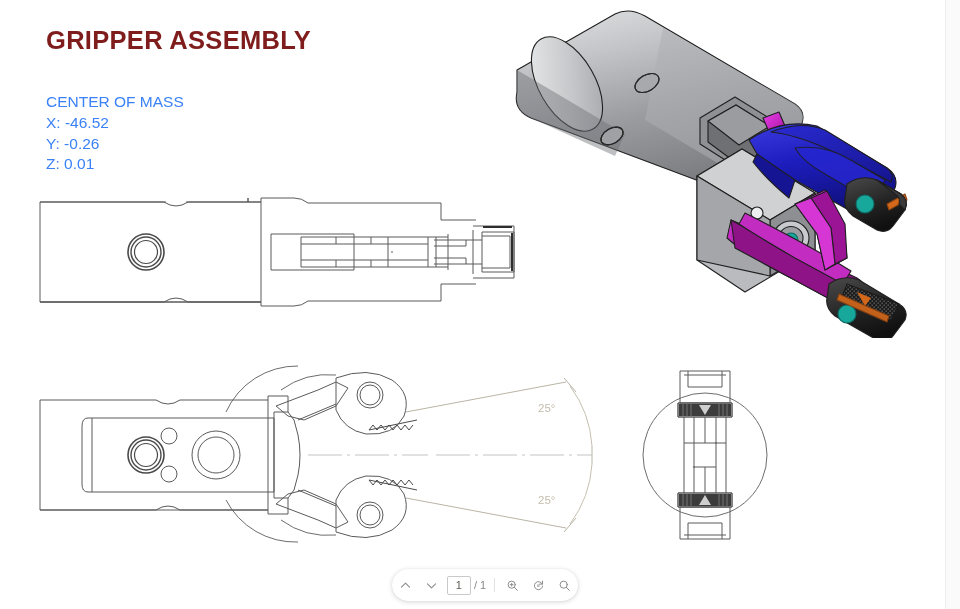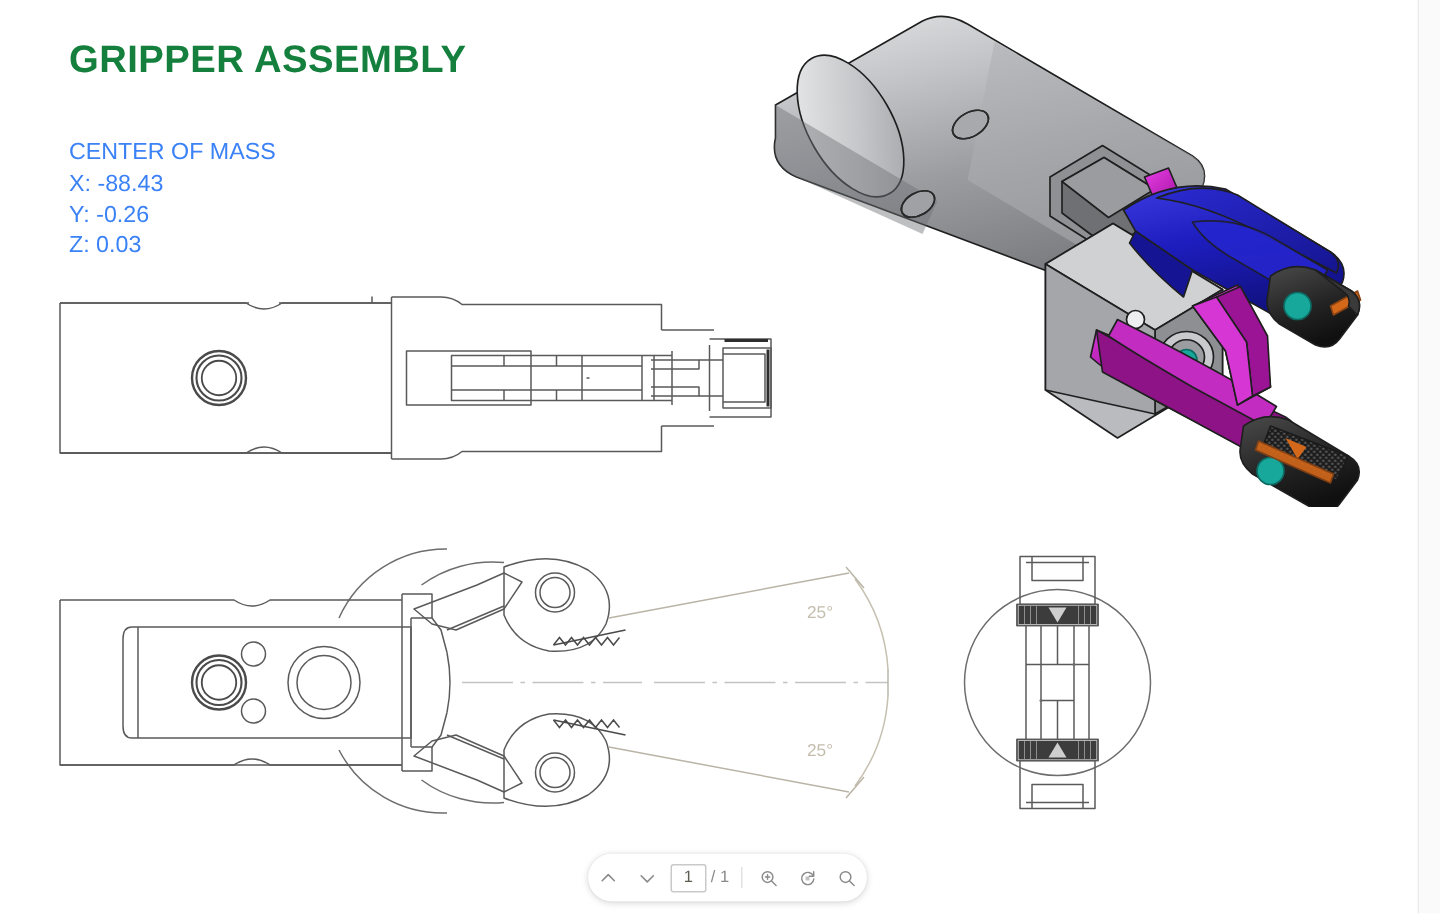--- a/index.html
+++ b/index.html
@@ -29,21 +29,21 @@
     border-right: 1px solid #ededed;
     overflow: hidden;
   }
   #title {
     position: absolute;
     left: 46px;
     top: 26px;
     font-size: 25.5px;
     font-weight: bold;
     letter-spacing: 0.3px;
-    color: #15803d;
+    color: #7f1d1d;
     white-space: nowrap;
     text-align: right;
   }
   #com-block {
     position: absolute;
     left: 46px;
     top: 92px;
     font-size: 15.5px;
     line-height: 20.8px;
     color: #3b82f6;
@@ -116,23 +116,23 @@
 <body>
 
 <div id="viewer">
 
   <div id="page">
 
     <div id="title">GRIPPER ASSEMBLY</div>
 
     <div id="com-block">
       <div>CENTER OF MASS</div>
-      <div>X: -88.43</div>
+      <div>X: -46.52</div>
       <div>Y: -0.26</div>
-      <div>Z: 0.03</div>
+      <div>Z: 0.01</div>
     </div>
 
     <svg class="cad" id="view-top" width="500" height="120" viewBox="0 0 500 120">
       <g fill="none" stroke="#5a5a5a" stroke-width="1" stroke-linejoin="round">
 
         <path d="M4 10 L130 10 M150 10 L212 10 L212 6 L212 10 L225 10"></path>
         <path d="M4 10 L4 110 L225 110"></path>
         <path d="M4 110 L225 110"></path>
 
         <path d="M4 10 L128 10 Q140 18 152 10 L225 10"></path>

